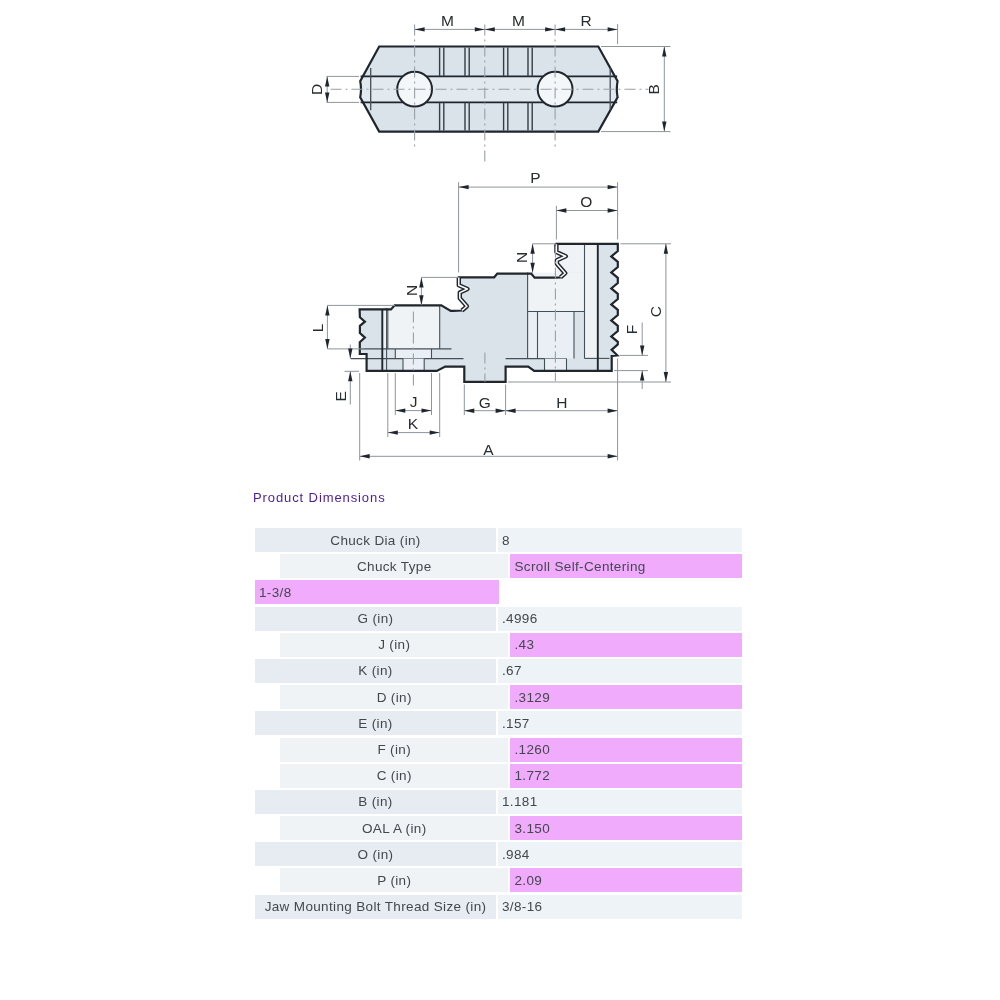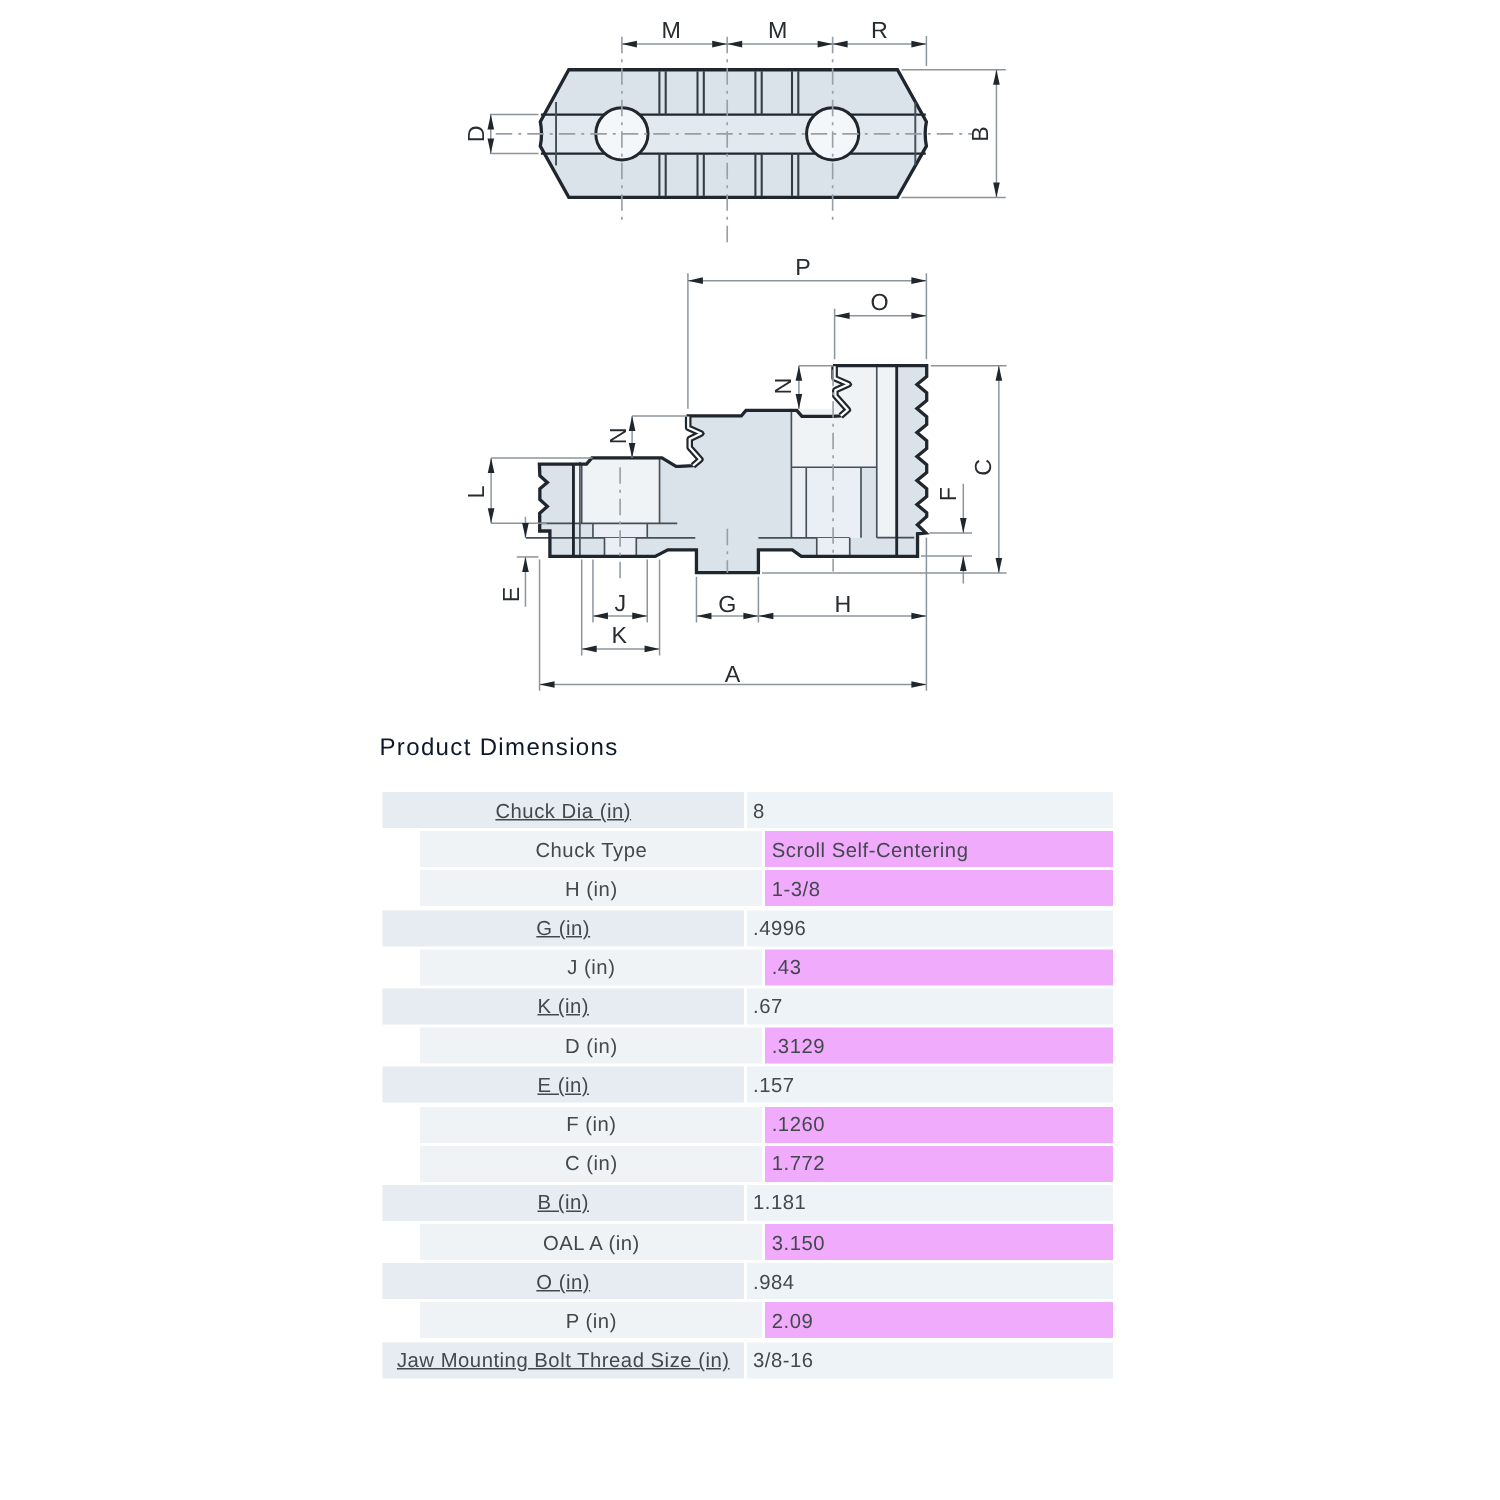--- a/index.html
+++ b/index.html
@@ -1,26 +1,26 @@
 <!DOCTYPE html>
 <html><head>
 <meta charset="utf-8">
 <style>
   html,body{margin:0;padding:0;background:#ffffff;width:1000px;height:1000px;
     font-family:"Liberation Sans", sans-serif;}
   #page{position:relative;width:1000px;height:1000px;overflow:hidden;}
   #draw{position:absolute;left:0;top:0;}
-  #title{position:absolute;left:253px;top:490px;font-size:16px;color:#0f172a;letter-spacing:0.9px;}
+  #title{position:absolute;left:253px;top:490px;font-size:13px;color:#4c1d95;letter-spacing:0.9px;}
   #tbl{position:absolute;left:255px;top:528px;width:487px;}
   .row{height:24px;margin-bottom:2.2px;display:flex;}
   .lab{width:241px;margin-right:2px;display:flex;align-items:center;justify-content:center;
        font-size:13.5px;color:#43484d;letter-spacing:0.35px;}
   .val{width:244px;display:flex;align-items:center;font-size:13.5px;color:#43484d;letter-spacing:0.35px;
        padding-left:4px;box-sizing:border-box;}
-  .odd .lab{background:#e6ecf1;text-decoration:underline;} .odd .val{background:#eef3f7;}
+  .odd .lab{background:#e6ecf1;} .odd .val{background:#eef3f7;}
   .even .lab{background:#eff3f6;margin-left:25px;} .even .val{background:#f0abfc;}
 </style>
 </head>
 <body>
 <div id="page">
 
 <svg id="draw" width="1000" height="480" viewBox="0 0 1000 480">
 
 <path d="M379.2 46.5 L598.3 46.5 L617.6 81.1 Q616.0 89.1 617.6 97.4 L598.3 131.6 L379.2 131.6 L360.2 97.4 Q361.8 89.1 360.2 81.1 Z" fill="#dbe3ea" stroke="none"></path>
 
@@ -330,21 +330,20 @@
 <div id="tbl">
 <div class="row odd">
         <div class="lab">Chuck Dia (in)</div>
         <div class="val">8</div>
       </div>
 <div class="row even">
         <div class="lab">Chuck Type</div>
         <div class="val">Scroll Self-Centering</div>
       </div>
 <div class="row even">
-        <div class="lab">H (in)</div>
         <div class="val">1-3/8</div>
       </div>
 <div class="row odd">
         <div class="lab">G (in)</div>
         <div class="val">.4996</div>
       </div>
 <div class="row even">
         <div class="lab">J (in)</div>
         <div class="val">.43</div>
       </div>

